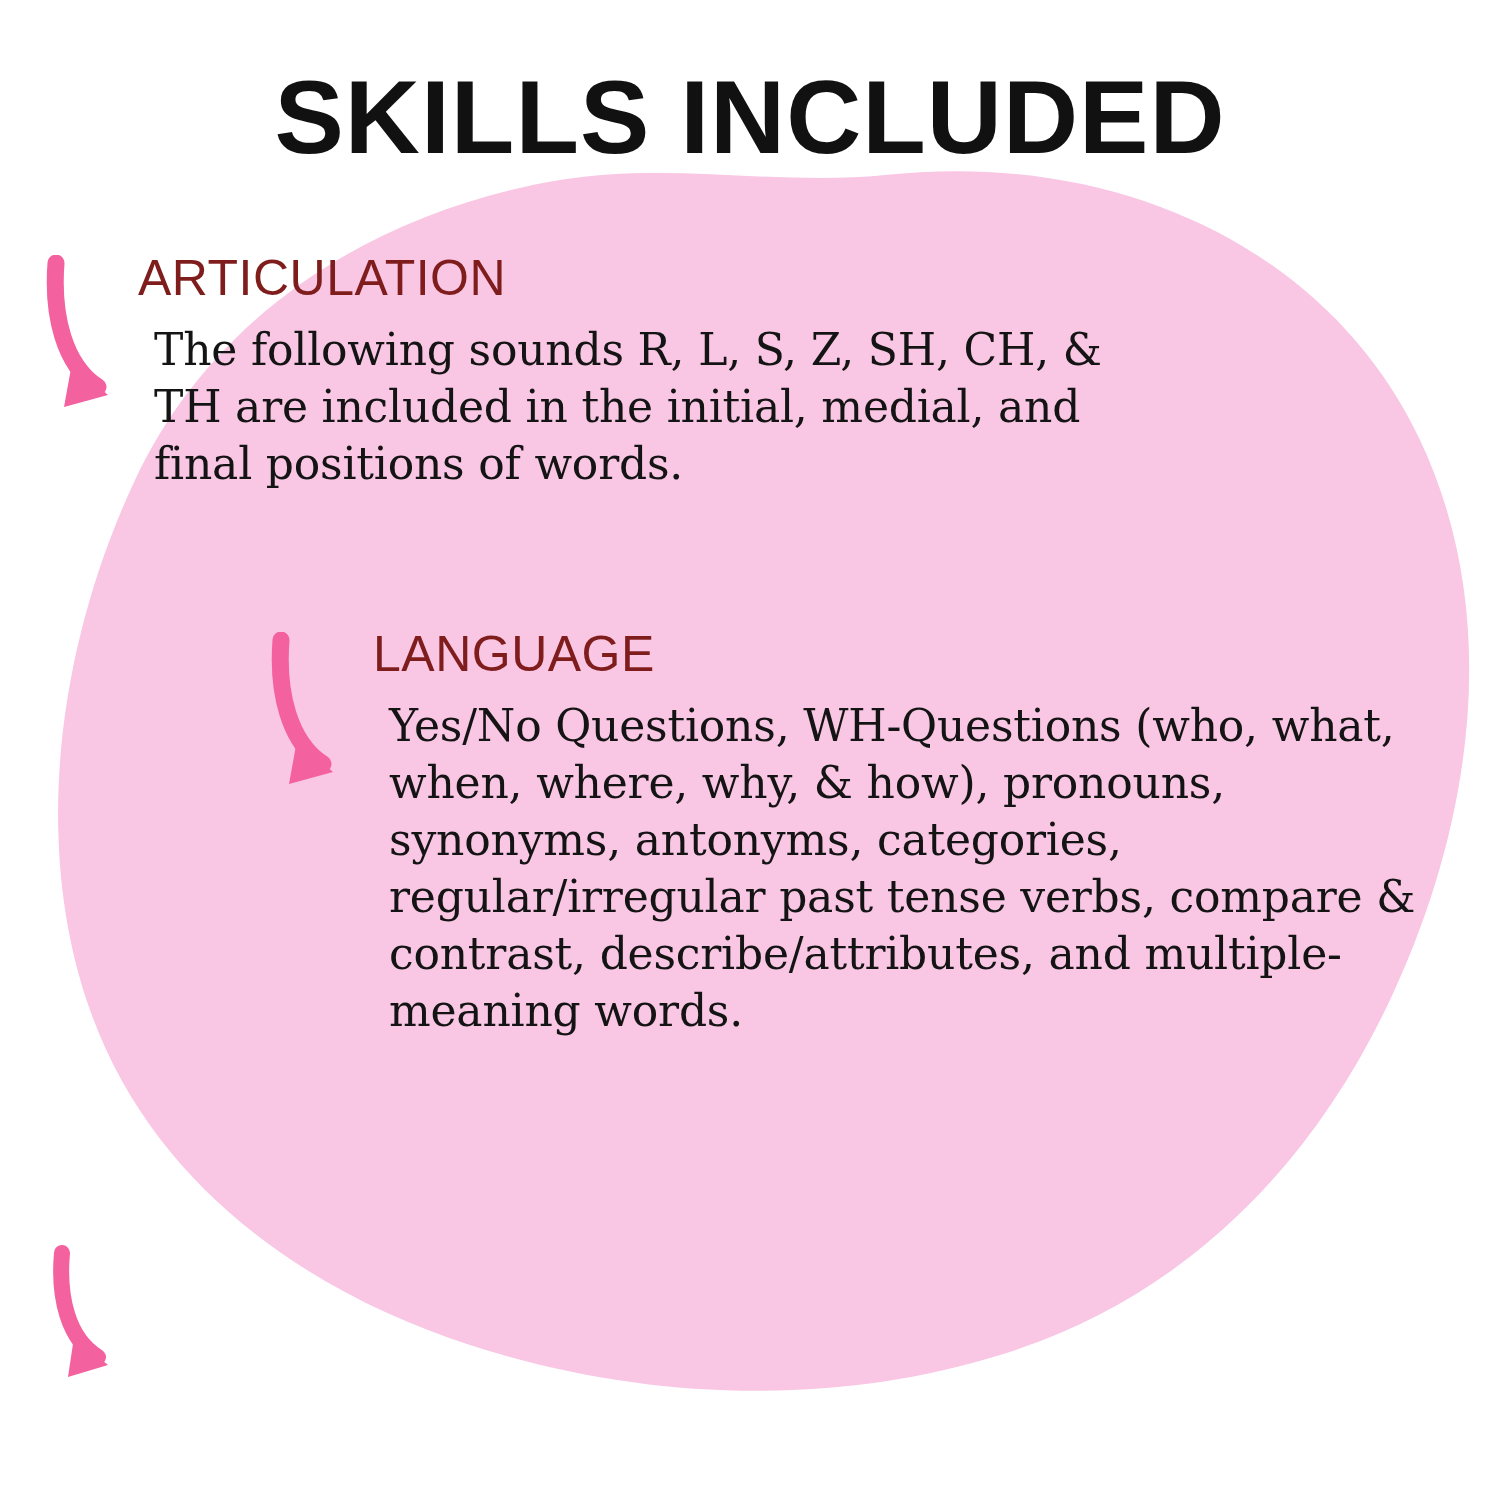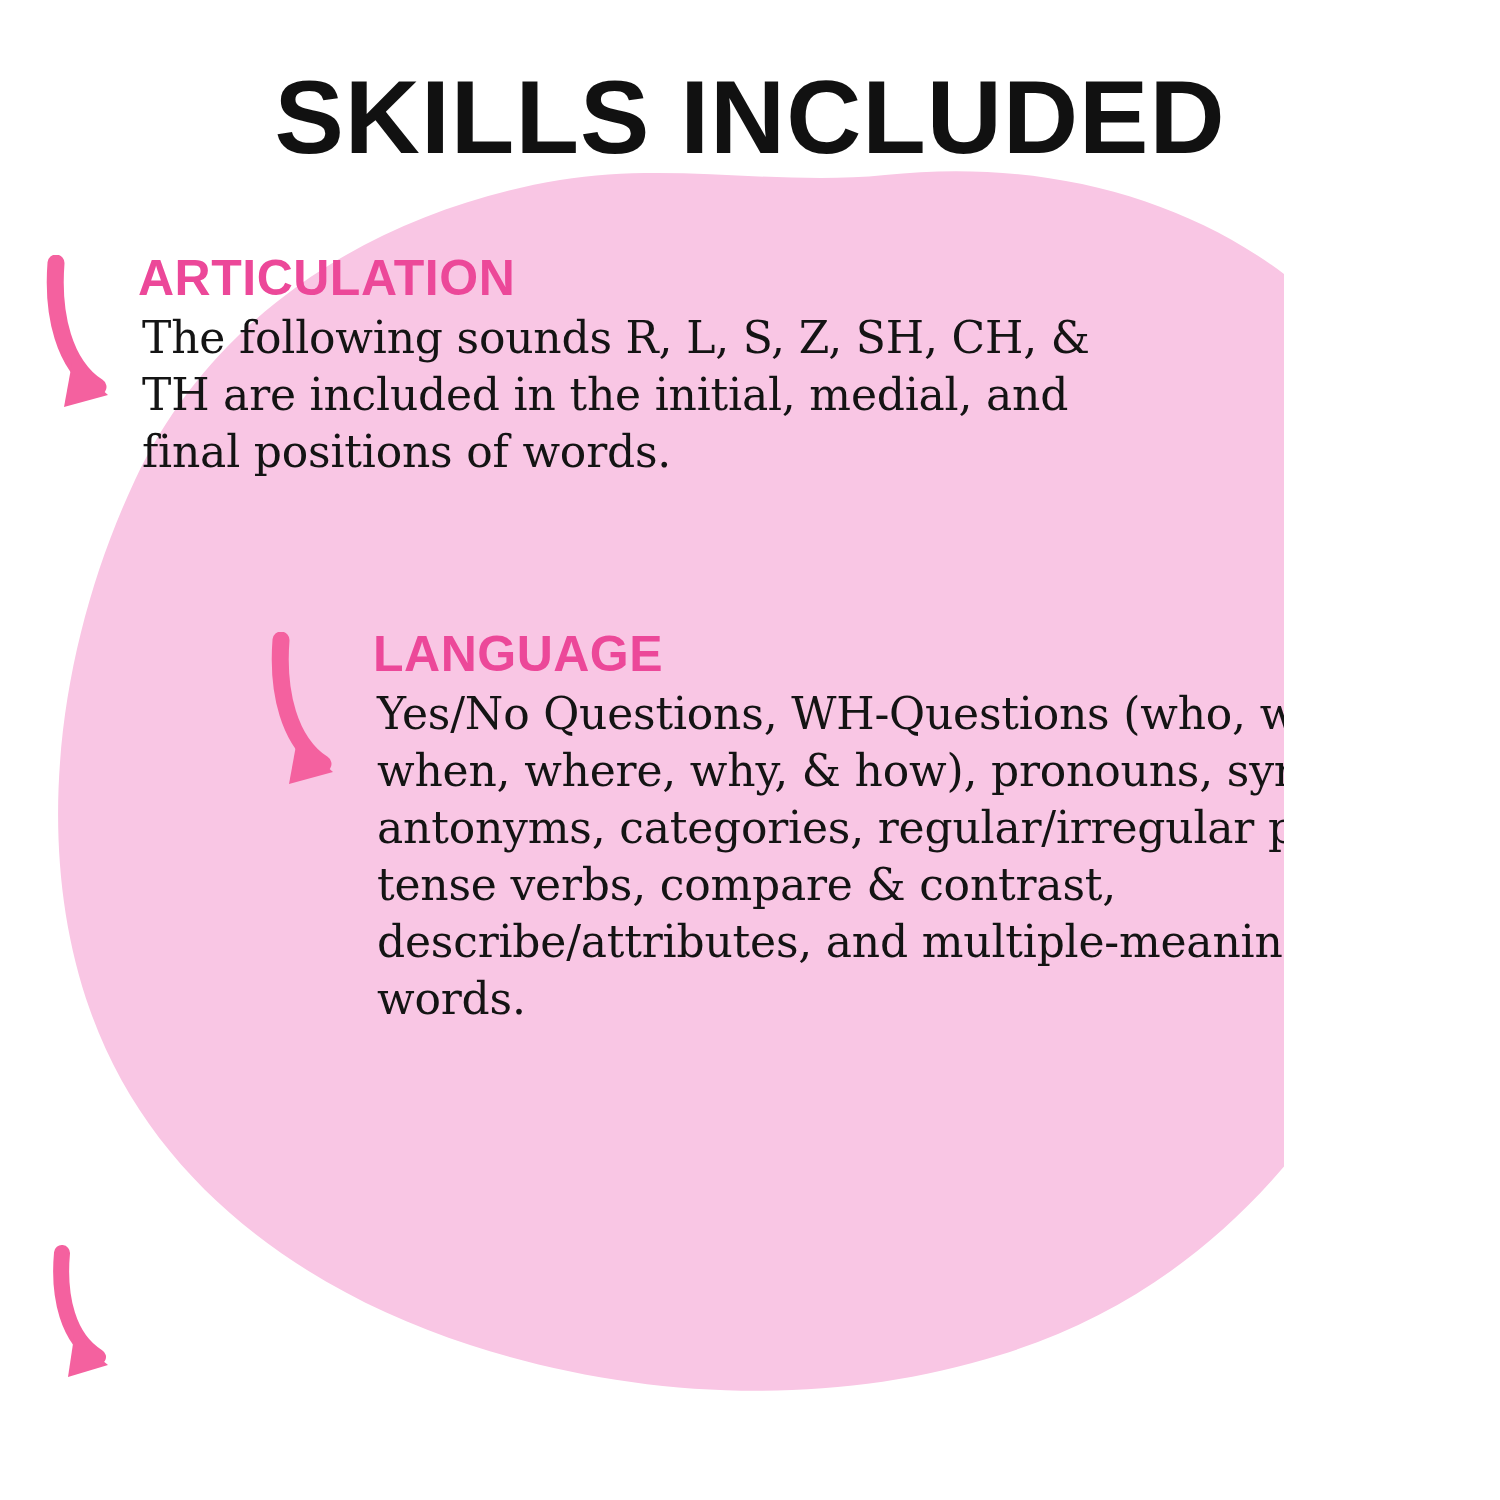--- a/index.html
+++ b/index.html
@@ -8,21 +8,21 @@
   }
   body {
     width: 1500px;
     height: 1500px;
     background: #ffffff;
     font-family: "DejaVu Sans", sans-serif;
     overflow: hidden;
   }
   #page {
     position: relative;
-    width: 1284px;
+    width: 1500px;
     height: 1500px;
     background: #ffffff;
     overflow: hidden;
   }
   
   #blob {
     position: absolute;
     left: 0;
     top: 0;
     width: 1500px;
@@ -44,33 +44,33 @@
     color: #111111;
     z-index: 3;
     white-space: nowrap;
   }
   .section {
     position: absolute;
     z-index: 3;
   }
   .sec-head {
     font-family: "Liberation Sans", sans-serif;
-    font-weight: bold;
+    font-weight: normal;
     font-size: 50px;
     letter-spacing: 0.5px;
-    color: #ec4899;
+    color: #7f1d1d;
     margin: 0 0 2px 0;
     line-height: 1.05;
   }
   .sec-body {
     font-family: "DejaVu Serif", serif;
     font-size: 44px;
     line-height: 1.30;
     color: #141414;
-    margin: 4px;
+    margin: 16px;
     letter-spacing: -0.2px;
   }
   #sec-articulation {
     left: 138px;
     top: 252px;
     width: 980px;
   }
   #sec-language {
     left: 373px;
     top: 628px;

